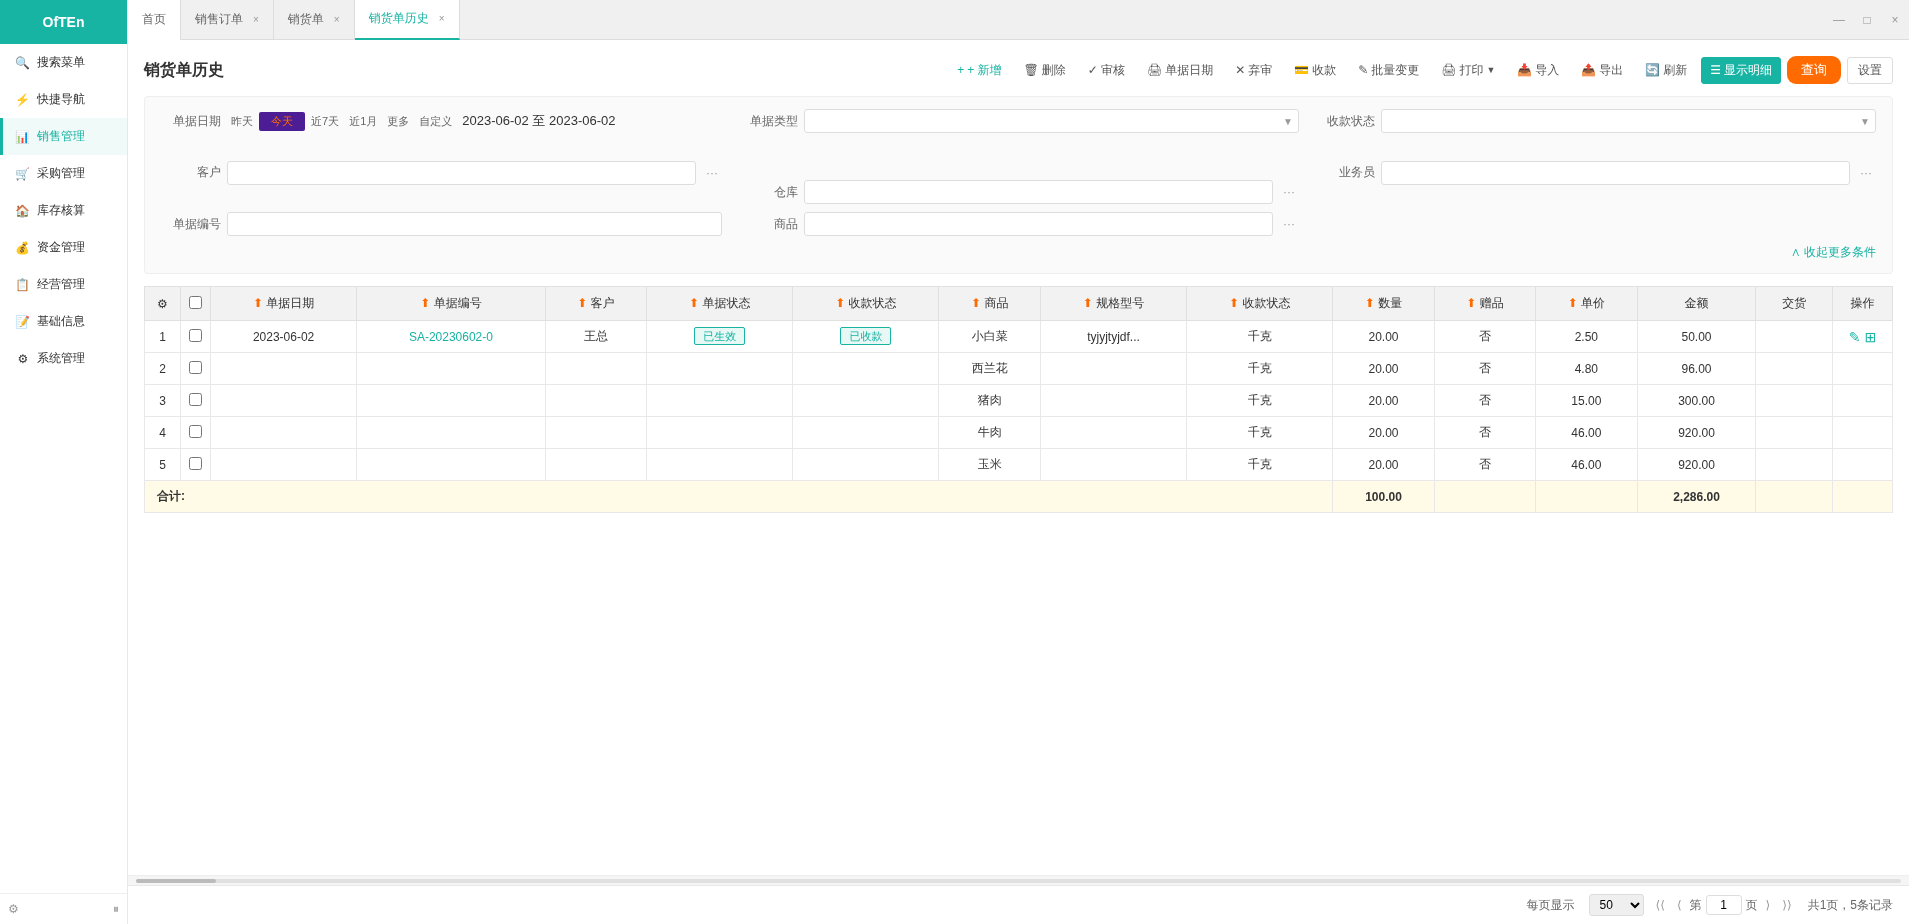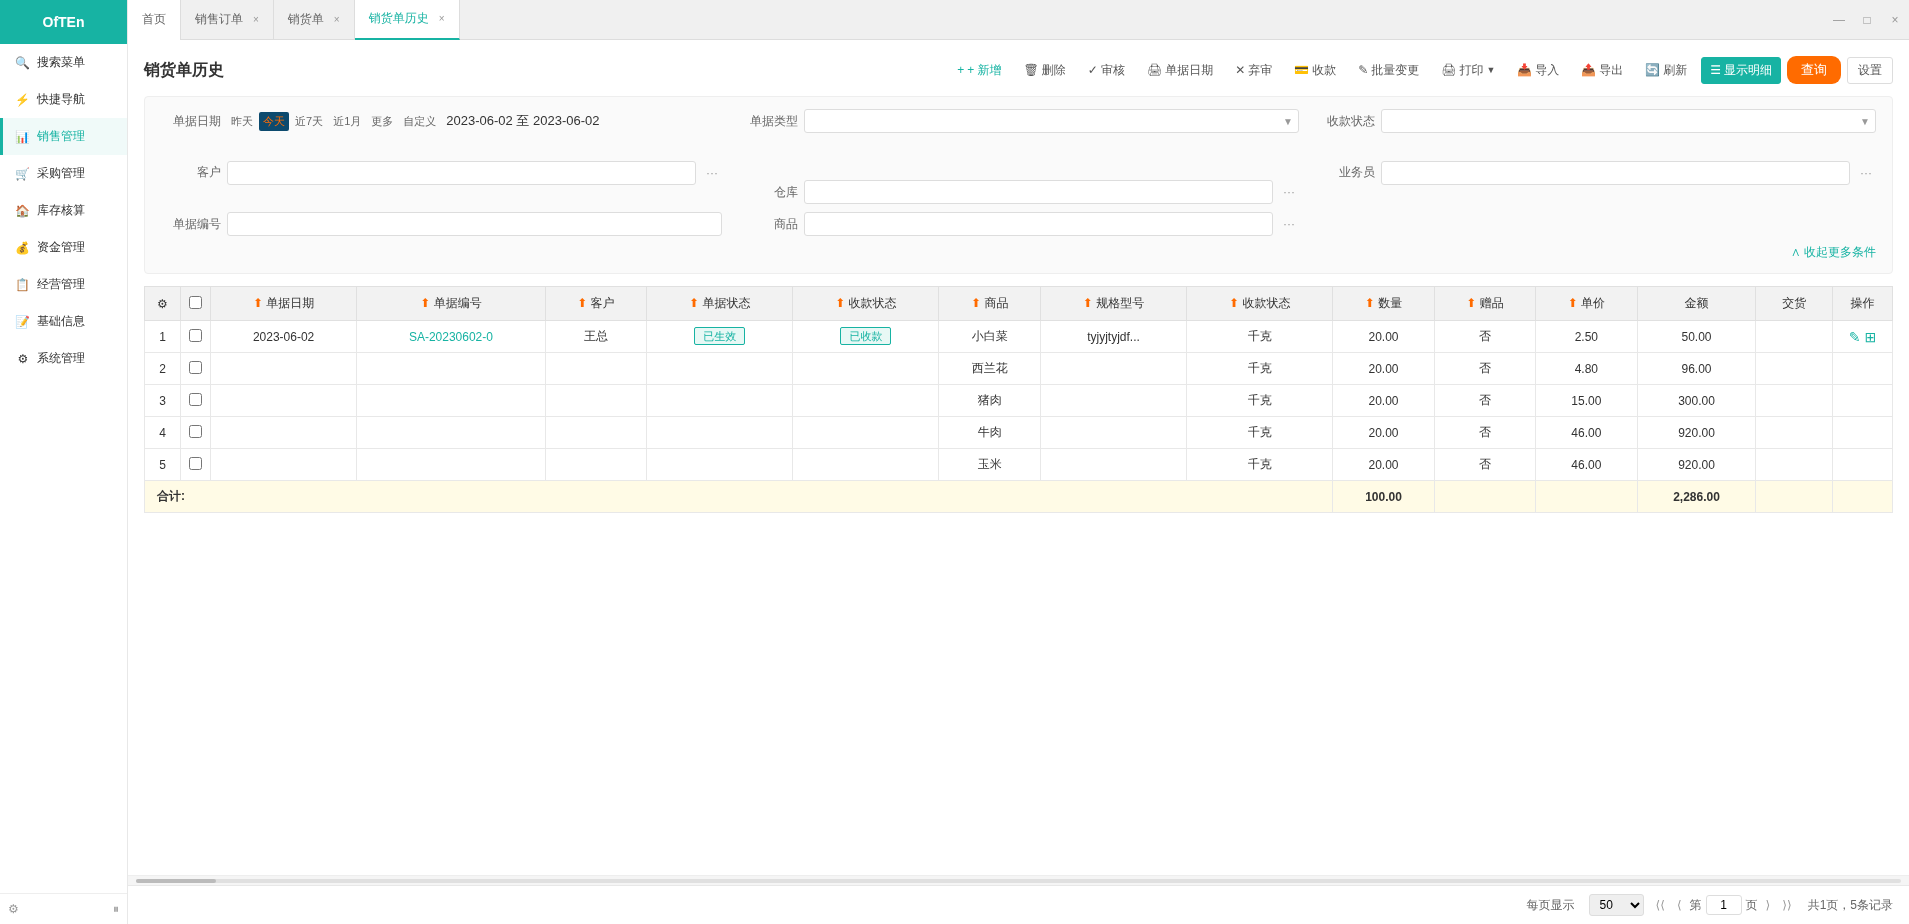--- a/index.html
+++ b/index.html
@@ -212,21 +212,21 @@
       </div>
     </div>
 
     <div class="filter-area">
 
       <div class="filter-row">
         <div class="filter-group" style="flex:2; min-width:350px;">
           <span class="filter-label">单据日期</span>
           <div class="date-shortcuts">
             <span class="date-shortcut">昨天</span>
-            <span class="date-shortcut active" style="color:#ff6b00; background:#0c4a6e; border-radius:2px; padding:2px 4px;">今天</span>
+            <span class="date-shortcut active" style="color:#ff6b00; background:#4c1d95; border-radius:2px; padding:2px 12px;">今天</span>
             <span class="date-shortcut">近7天</span>
             <span class="date-shortcut">近1月</span>
             <span class="date-shortcut">更多</span>
             <span class="date-shortcut">自定义</span>
           </div>
           <span class="date-value">2023-06-02 至 2023-06-02</span>
         </div>
         <div class="filter-group" style="flex:2;">
           <span class="filter-label">单据类型</span>
           <div class="select-with-arrow">

